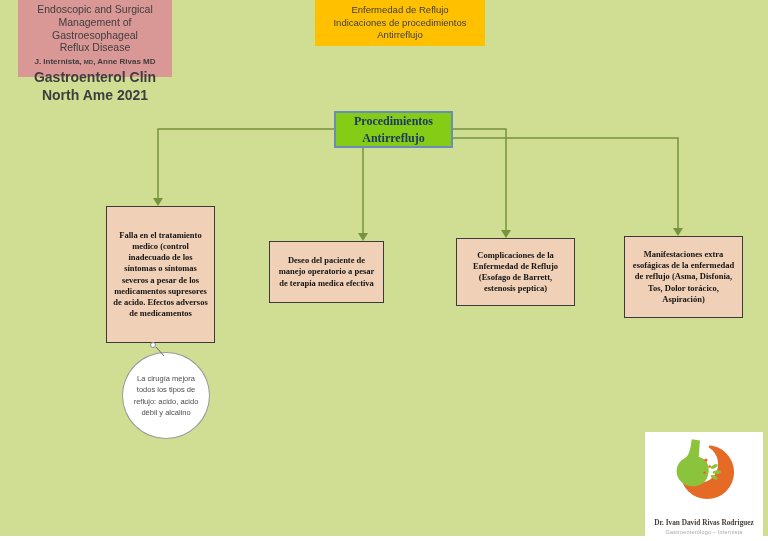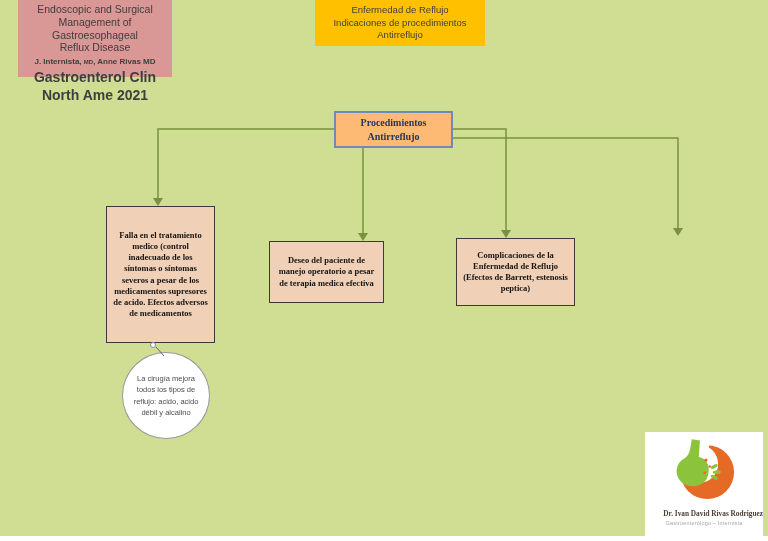--- a/index.html
+++ b/index.html
@@ -21,23 +21,23 @@
 
   
   .title-banner{
     position:absolute;left:315px;top:0;width:170px;height:46px;background:#FFC000;
     color:#404040;font-size:9.5px;line-height:1.35;display:flex;align-items:center;
     justify-content:center;text-align:center;white-space:pre-line;z-index:2;
   }
 
   
   .root-node{
-    position:absolute;left:334px;top:111px;width:119px;height:37px;background:#fdba74;
+    position:absolute;left:334px;top:111px;width:119px;height:37px;background:#84cc16;
     border:2px solid #6C8CB8;box-sizing:border-box;color:#1F3864;
-    font-family:"Liberation Serif",serif;font-weight:bold;font-size:10px;line-height:1.35;
+    font-family:"Liberation Serif",serif;font-weight:bold;font-size:12px;line-height:1.35;
     display:flex;align-items:center;justify-content:center;text-align:center;
     white-space:pre-line;z-index:2;
   }
   .branch{
     position:absolute;background:#F0D0B6;border:1.5px solid #3A3A3A;box-sizing:border-box;
     font-family:"Liberation Serif",serif;font-weight:bold;font-size:8.5px;color:#141414;
     line-height:1.3;display:flex;align-items:center;justify-content:center;text-align:center;
     padding:20px 5px;z-index:2;
   }
   #branch1{left:106px;top:206px;width:109px;height:137px;}
@@ -54,21 +54,21 @@
   }
 
   
   .logo-card{
     position:absolute;left:645px;top:432px;width:118px;height:105px;background:#ffffff;
     text-align:center;z-index:2;
   }
   .logo-svg{width:64px;height:64px;margin-top:5px;}
   .doctor-name{
     font-family:"Liberation Serif",serif;font-weight:bold;font-size:7.3px;color:#4A4038;
-    white-space:nowrap;margin-top:4px;text-align:right;
+    white-space:nowrap;margin-top:13px;
   }
   .specialty{font-size:5.5px;color:#A8A8A8;margin-top:2px;letter-spacing:0.2px;}
 
   
   .connector-overlay{position:absolute;left:0;top:0;width:768px;height:541px;z-index:3;pointer-events:none;}
 </style>
 </head>
 <body>
 
 <div class="canvas">
@@ -83,21 +83,22 @@
 
   <div class="title-banner">Enfermedad de Reflujo
 Indicaciones de procedimientos
 Antirreflujo</div>
 
   <div class="root-node">Procedimientos
 Antirreflujo</div>
 
   <div class="branch" id="branch1">Falla en el tratamiento medico (control inadecuado de los síntomas o síntomas severos a pesar de los medicamentos supresores de acido. Efectos adversos de medicamentos</div>
   <div class="branch" id="branch2">Deseo del paciente de manejo operatorio a pesar de terapia medica efectiva</div>
-  <div class="branch" id="branch3">Complicaciones de la Enfermedad de Reflujo (Efectos de Barrett, estenosis peptica)</div>
+  <div class="branch" id="branch3">Complicaciones de la Enfermedad de Reflujo (Esofago de Barrett, estenosis peptica)</div>
+  <div class="branch" id="branch4">Manifestaciones extra esofágicas de la enfermedad de reflujo (Asma, Disfonía, Tos, Dolor torácico, Aspiración)</div>
 
   <div class="callout-circle">La cirugía mejora todos los tipos de reflujo: acido, acido débil y alcalino</div>
 
   <div class="logo-card">
     <svg class="logo-svg" viewBox="0 0 100 100">
       <circle cx="55" cy="55" r="42" fill="#E56A25"></circle>
       <circle cx="42" cy="42" r="30" fill="#ffffff"></circle>
       <rect x="36" y="0" width="22" height="26" fill="#ffffff" transform="rotate(8 47 13)"></rect>
       <path d="M40 4 L54 6 L52 34 C70 38 72 56 66 70 C58 86 34 88 22 76 C10 64 12 44 28 36 C36 32 38 20 40 4 Z" fill="#8CC33C" transform="translate(-6 0) scale(0.92)"></path>
       <circle cx="53" cy="36" r="2.6" fill="#E56A25"></circle>

